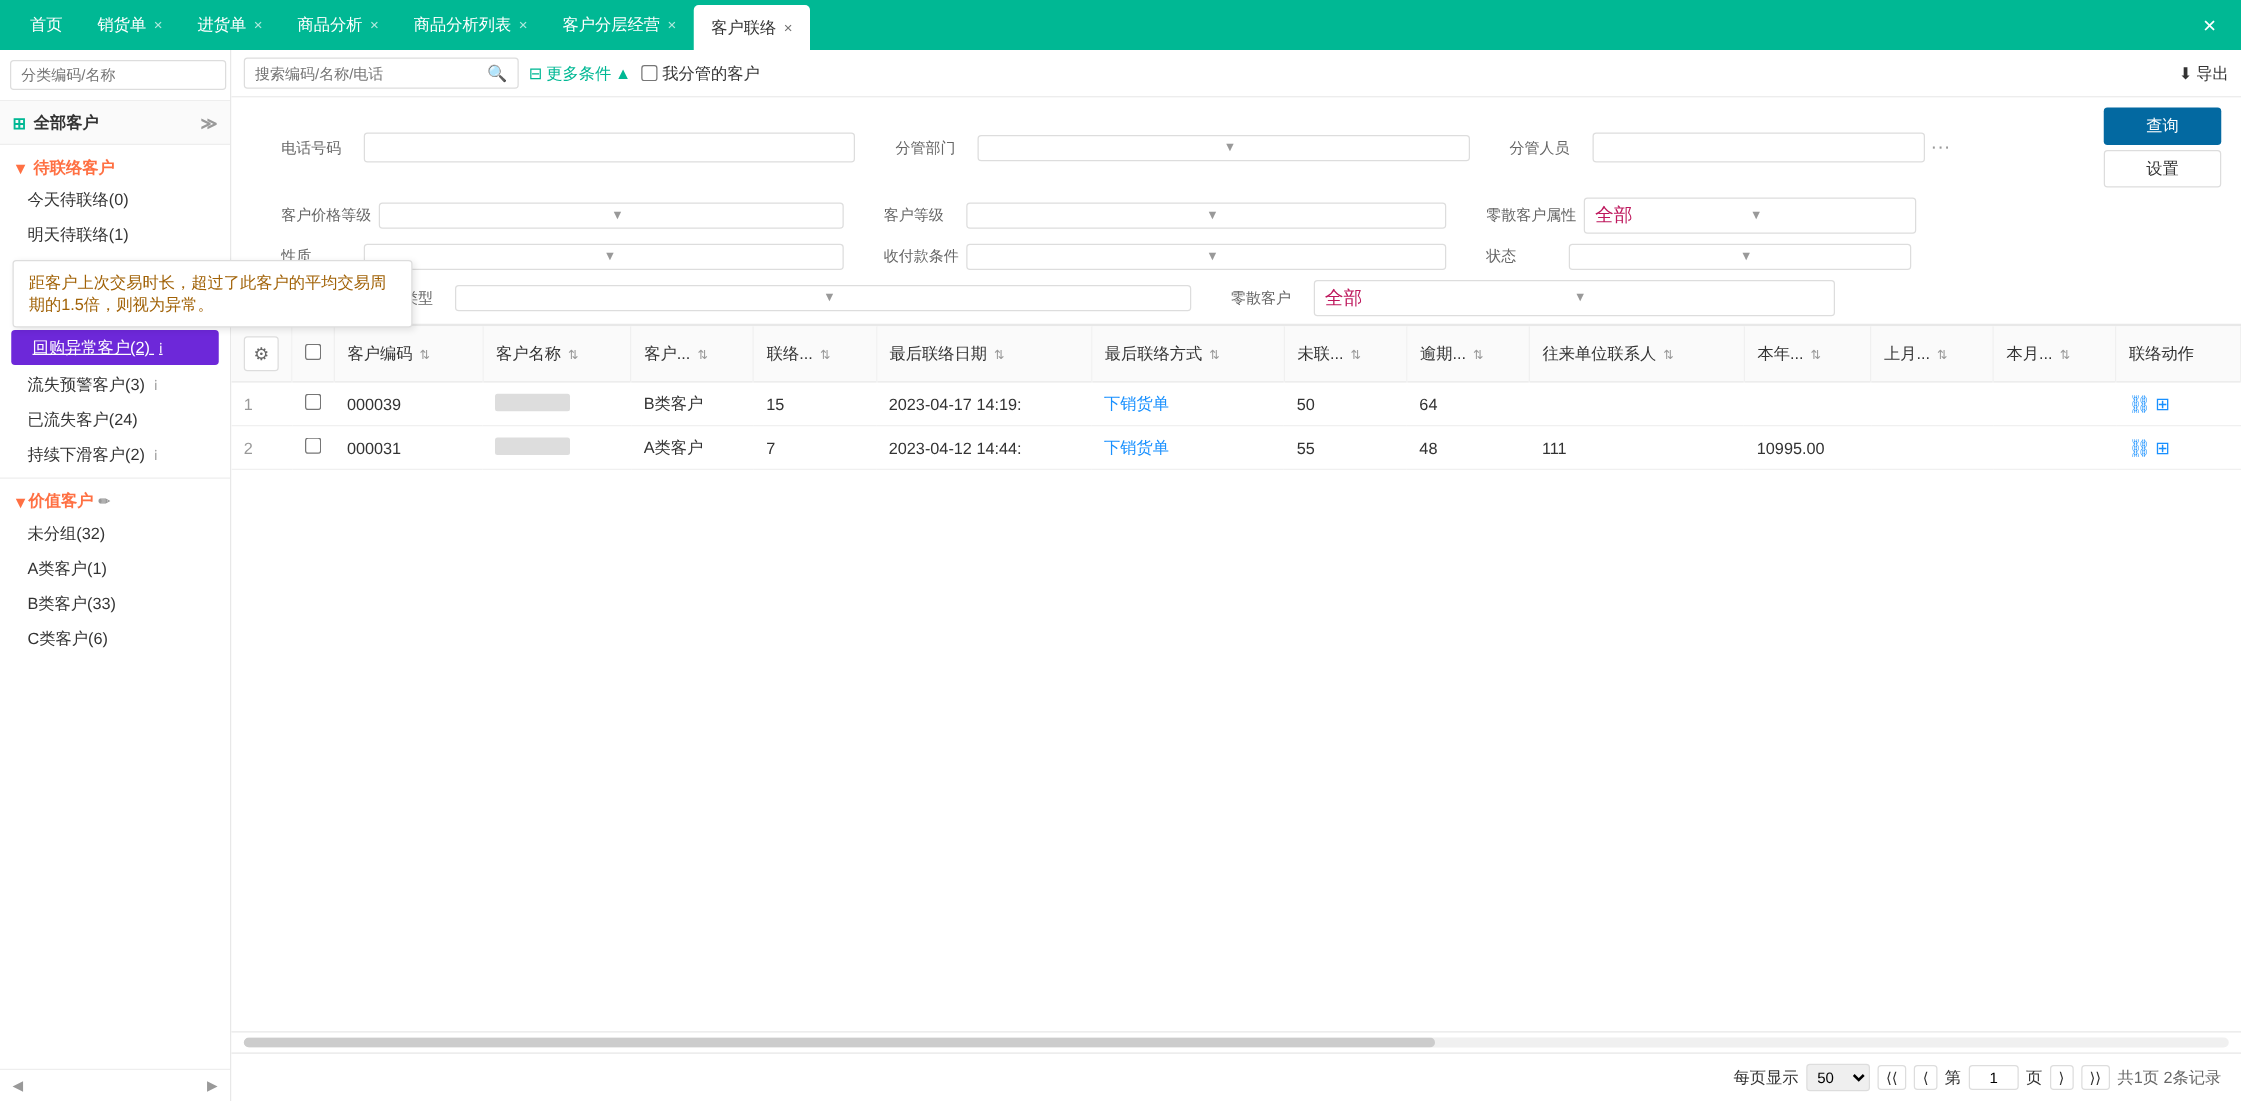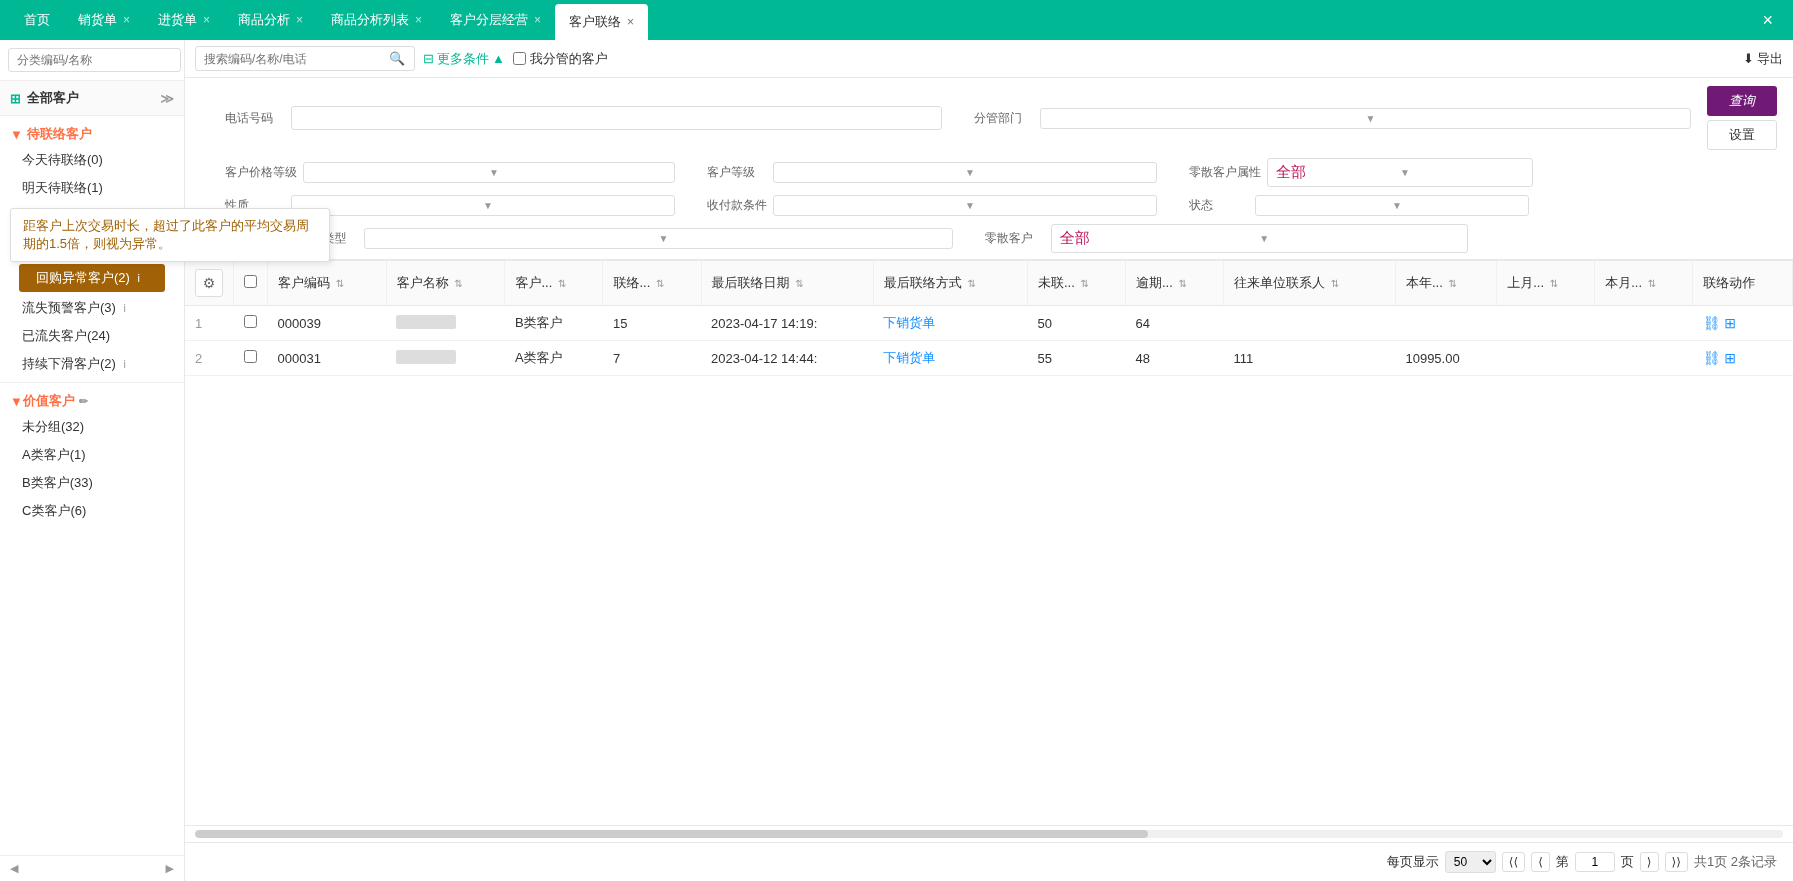--- a/index.html
+++ b/index.html
@@ -47,21 +47,21 @@
     .sidebar-section { padding: 4px 0; }
     .sidebar-section-title {
       display: flex; align-items: center; padding: 5px 10px 3px 10px;
       color: #ff7043; font-size: 12px; font-weight: bold; cursor: pointer;
     }
     .sidebar-section-title .arrow { margin-right: 4px; }
     .sidebar-item {
       padding: 5px 10px 5px 22px; color: #333; cursor: pointer; font-size: 12px;
       white-space: nowrap;
     }
-    .sidebar-item.active-orange { background: #a16207; color: white; border-radius: 3px; margin: 0 14px; padding-left: 17px; }
+    .sidebar-item.active-orange { background: #6d28d9; color: white; border-radius: 3px; margin: 0 4px; padding-left: 17px; text-decoration: underline; }
 
     .sidebar-divider { border: none; border-top: 1px solid #eee; margin: 4px 0; }
 
     .sidebar-section2-title {
       display: flex; align-items: center; padding: 5px 10px 3px 10px;
       color: #ff7043; font-size: 12px; font-weight: bold; cursor: pointer;
     }
     .sidebar-section2-title .edit-icon { margin-left: 4px; color: #999; font-size: 11px; }
 
     
@@ -121,22 +121,22 @@
       font-size: 12px; outline: none; background: white;
     }
     .filter-field .field-select {
       flex: 1; display: flex; align-items: center; border: 1px solid #ddd;
       border-radius: 3px; padding: 4px 8px; background: white; cursor: pointer; min-width: 0;
     }
     .filter-field .field-select span { flex: 1; font-size: 15px; color: #be185d; }
     .filter-field .field-select .chevron { color: #999; font-size: 10px; }
     .filter-actions { display: flex; flex-direction: column; gap: 4px; margin-left: 8px; }
     .btn-query {
-      background: #701a75; color: white; border: none; border-radius: 3px;
-      padding: 6px 22px; font-size: 13px; cursor: pointer; white-space: nowrap; font-style: italic;
+      background: #0369a1; color: white; border: none; border-radius: 3px;
+      padding: 6px 34px; font-size: 13px; cursor: pointer; white-space: nowrap;
     }
     .btn-setting {
       background: white; color: #333; border: 1px solid #ddd; border-radius: 3px;
       padding: 5px 18px; font-size: 13px; cursor: pointer; white-space: nowrap;
     }
     .filter-dots { color: #999; font-size: 16px; cursor: pointer; align-self: center; }
 
     
     .table-wrapper {
       flex: 1; overflow: auto; background: white; margin: 0;
@@ -344,20 +344,25 @@
         <div class="filter-field">
           <label>电话号码</label>
           <input class="field-input" type="text" value="" style="">
         </div>
         <div class="filter-field">
           <label>分管部门</label>
           <div class="field-select">
             <span></span>
             <span class="chevron">▼</span>
           </div>
+        </div>
+        <div class="filter-field">
+          <label>分管人员</label>
+          <input class="field-input" type="text" style="flex: 0.7 1 0%;" value="">
+          <span class="filter-dots" style="margin-left:4px;">···</span>
         </div>
         <div class="filter-actions">
           <button class="btn-query">查询</button>
           <button class="btn-setting">设置</button>
         </div>
       </div>
 
       <div class="filter-row">
         <div class="filter-field">
           <label>客户价格等级</label>

